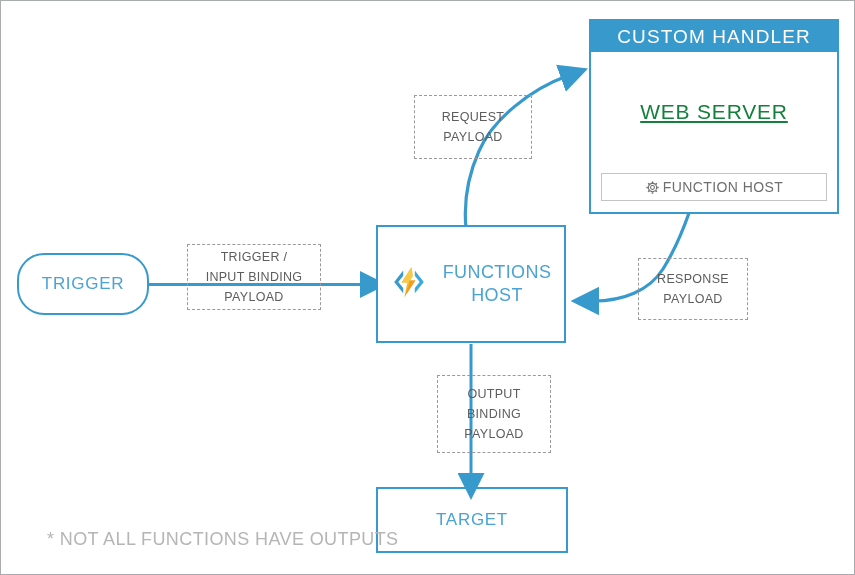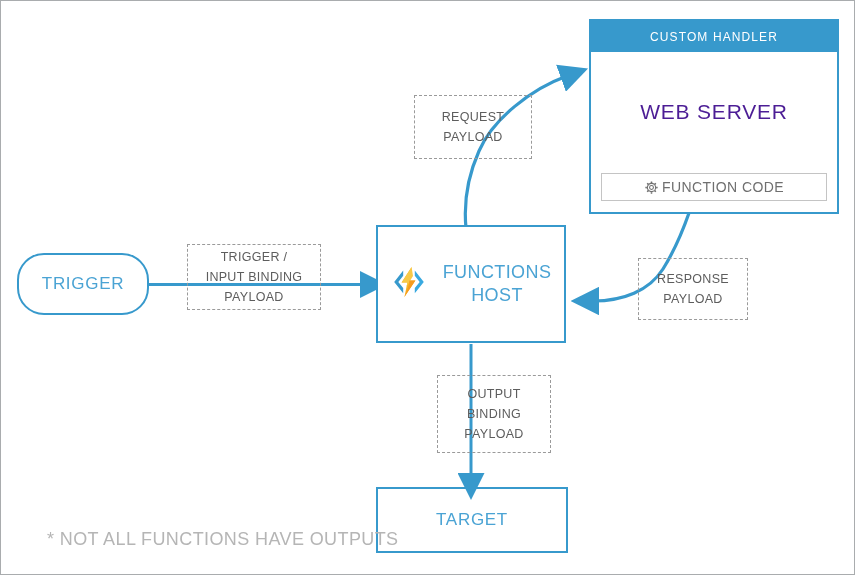--- a/index.html
+++ b/index.html
@@ -61,38 +61,39 @@
   }
   #custom-handler-header {
     background: #3799cc;
     height: 31px;
     display: flex;
     align-items: center;
     justify-content: center;
   }
   #custom-handler-header span {
     color: #ffffff;
-    font-size: 12px;
+    font-size: 19px;
     letter-spacing: 1.1px;
     font-weight: 400;
   }
   #custom-handler-body {
     position: relative;
     height: calc(100% - 31px);
   }
   #web-server-label {
     position: absolute;
     top: 0; left: 0; right: 0;
     height: 120px;
     display: flex;
     align-items: center;
     justify-content: center;
-    color: #4c1d95;
+    color: #15803d;
     font-size: 21px;
     letter-spacing: 0.8px;
+    text-decoration: underline;
   }
   #function-code-button {
     position: absolute;
     left: 10px;
     right: 10px;
     bottom: 11px;
     height: 26px;
     border: 1px solid #c4c4c4;
     background: #ffffff;
     display: flex;
@@ -233,21 +234,21 @@
               <path d="M2.2 12 L2.2 13.1 L4.6 13.4 L4.6 10.6 L2.2 10.9 Z" fill="#6f6f6f" stroke="none"></path>
               <path d="M21.8 12 L21.8 13.1 L19.4 13.4 L19.4 10.6 L21.8 10.9 Z" fill="#6f6f6f" stroke="none"></path>
               <path d="M5.1 5.1 L6.0 4.3 L7.9 5.9 L5.9 7.9 L4.3 6.0 Z" fill="#6f6f6f" stroke="none"></path>
               <path d="M18.9 18.9 L18.0 19.7 L16.1 18.1 L18.1 16.1 L19.7 18.0 Z" fill="#6f6f6f" stroke="none"></path>
               <path d="M18.9 5.1 L19.7 6.0 L18.1 7.9 L16.1 5.9 L18.0 4.3 Z" fill="#6f6f6f" stroke="none"></path>
               <path d="M5.1 18.9 L4.3 18.0 L5.9 16.1 L7.9 18.1 L6.0 19.7 Z" fill="#6f6f6f" stroke="none"></path>
               <circle cx="12" cy="12" r="6.6"></circle>
             </g>
           </svg>
         </span>
-        <span>FUNCTION CODE</span>
+        <span>FUNCTION HOST</span>
       </div>
     </div>
   </div>
 
   <div class="abs blue-box" id="target-box" style="left:375px; top:486px; width:192px; height:66px;">
     <span class="box-label">TARGET</span>
   </div>
 
   <div class="abs" id="footnote" style="left:46px; top:528px;">* NOT ALL FUNCTIONS HAVE OUTPUTS</div>
 

